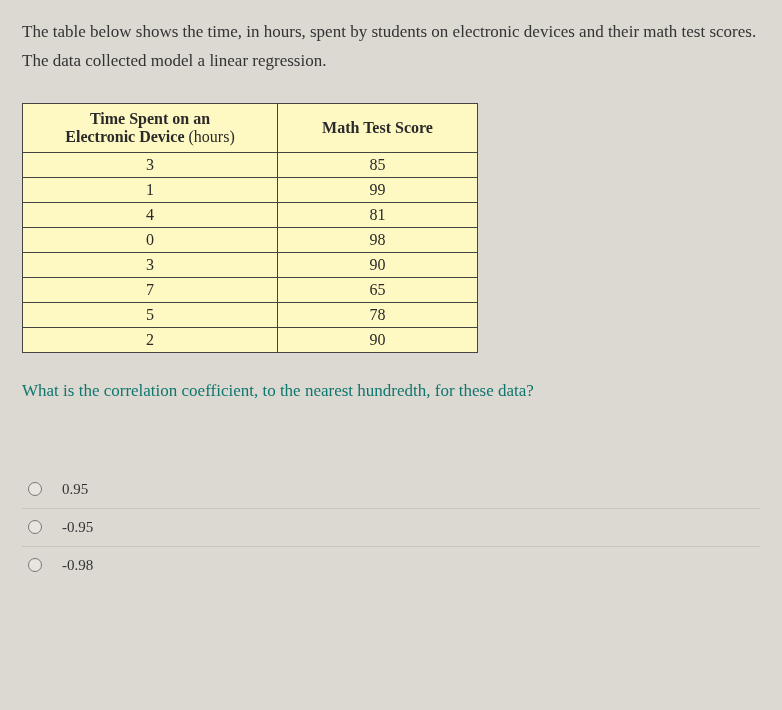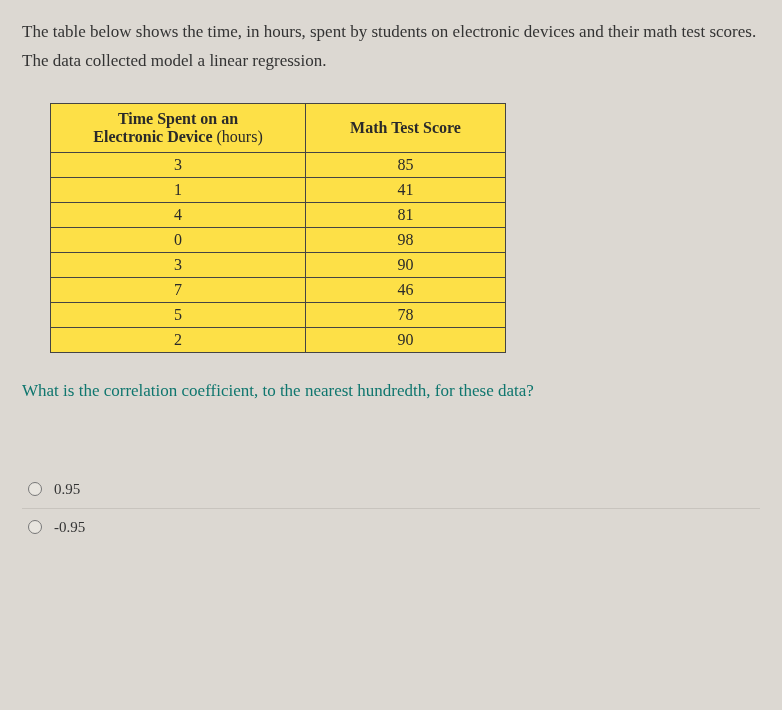--- a/index.html
+++ b/index.html
@@ -18,22 +18,21 @@
     }
     .intro {
       font-size: 17px;
       line-height: 1.7;
       margin-bottom: 27px;
       color: #333;
     }
     table {
       border-collapse: collapse;
       margin-bottom: 28px;
-      background: #fde047;
-      margin-left: 28px;
+      background: #fef9c3;
     }
     th, td {
       border: 1.5px solid #444;
       text-align: center;
       vertical-align: middle;
     }
     th {
       font-weight: bold;
       font-size: 16px;
       padding: 6px 10px;
@@ -61,20 +60,21 @@
       gap: 0;
     }
     .option-row {
       display: flex;
       align-items: center;
       padding: 10px 6px;
       border-bottom: 1px solid #c8c4be;
       font-size: 15px;
       color: #333;
       cursor: pointer;
+      gap: 8px;
     }
     .option-row:last-child {
       border-bottom: none;
     }
     .radio {
       width: 14px;
       height: 14px;
       border: 1.5px solid #777;
       border-radius: 50%;
       margin-right: 12px;
@@ -99,37 +99,37 @@
       <th class="col-score">Math Test Score</th>
     </tr>
   </thead>
   <tbody>
     <tr>
       <td>3</td>
       <td>85</td>
     </tr>
     <tr>
       <td>1</td>
-      <td>41</td>
+      <td>99</td>
     </tr>
     <tr>
       <td>4</td>
       <td>81</td>
     </tr>
     <tr>
       <td>0</td>
       <td>98</td>
     </tr>
     <tr>
       <td>3</td>
       <td>90</td>
     </tr>
     <tr>
       <td>7</td>
-      <td>46</td>
+      <td>65</td>
     </tr>
     <tr>
       <td>5</td>
       <td>78</td>
     </tr>
     <tr>
       <td>2</td>
       <td>90</td>
     </tr>
   </tbody>
@@ -139,13 +139,17 @@
 
 <div class="options">
   <div class="option-row">
     <span class="radio"></span>
     <span>0.95</span>
   </div>
   <div class="option-row">
     <span class="radio"></span>
     <span>-0.95</span>
   </div>
+  <div class="option-row">
+    <span class="radio"></span>
+    <span>-0.98</span>
+  </div>
 </div>
 
 </body></html>

